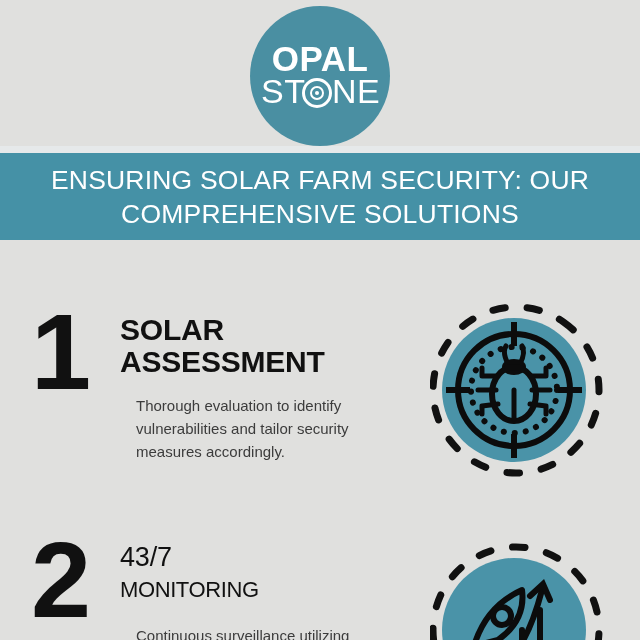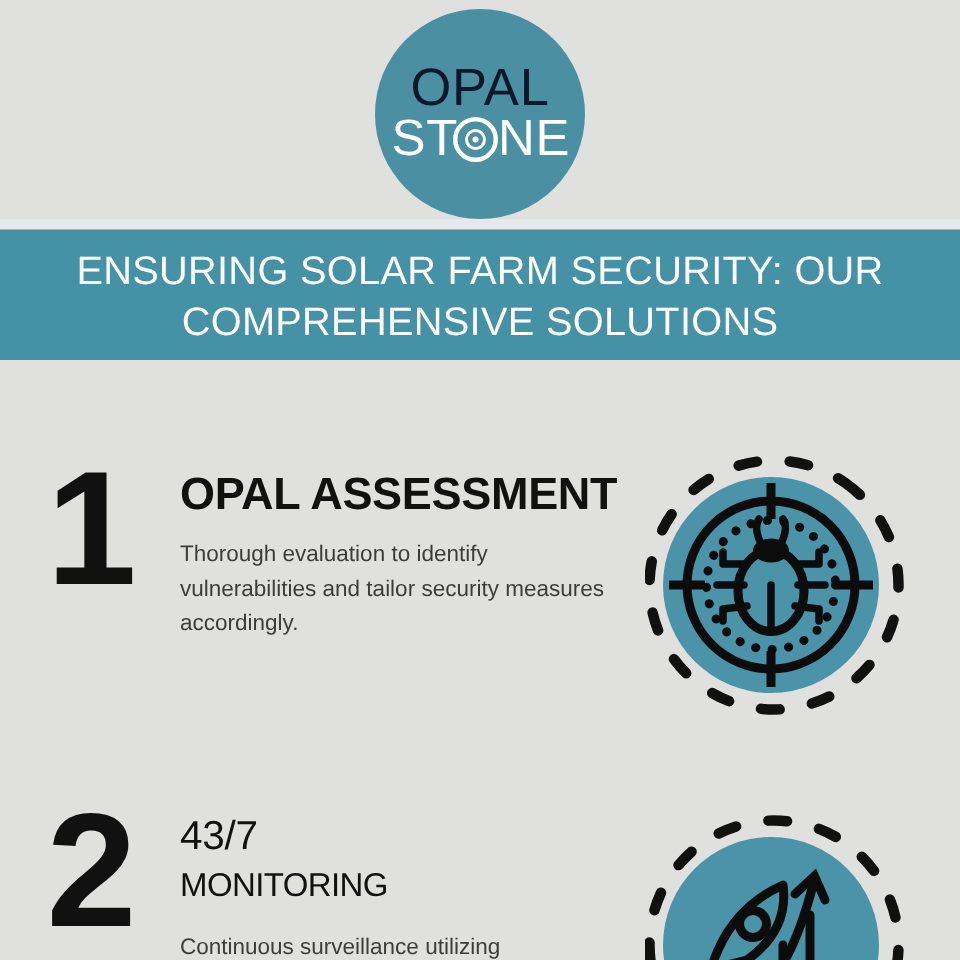--- a/index.html
+++ b/index.html
@@ -39,25 +39,25 @@
     height: 140px;
     border-radius: 50%;
     background: #4a8fa2;
     display: flex;
     flex-direction: column;
     align-items: center;
     justify-content: center;
     margin-top: 2px;
   }
   .logo-line1 {
-    color: #0f172a;
+    color: #ffffff;
     font-size: 35px;
     line-height: 33px;
     letter-spacing: 0.5px;
-    font-weight: 400;
+    font-weight: 700;
     font-family: "Liberation Sans", sans-serif;
   }
   .logo-line2 {
     color: #0f172a;
     font-size: 35px;
     line-height: 35px;
     letter-spacing: 0.5px;
     font-weight: 400;
     position: relative;
     font-family: "Liberation Sans", sans-serif;
@@ -147,21 +147,21 @@
     display: block;
     font-size: 22px;
     line-height: 36px;
     font-weight: 400;
     letter-spacing: -0.4px;
   }
   .step-body {
     font-size: 15px;
     line-height: 23px;
     color: #3c3c3c;
-    margin: 0;
+    margin: 16px;
     font-family: "Liberation Sans", sans-serif;
   }
 
   .step-icon {
     flex: 0 0 180px;
     width: 180px;
     position: relative;
     height: 200px;
     margin-top: -6px;
   }
@@ -195,21 +195,21 @@
 
   <div class="pre-banner"></div>
 
   <div class="banner">
     <div class="banner-title">ENSURING SOLAR FARM SECURITY: OUR COMPREHENSIVE SOLUTIONS</div>
   </div>
 
   <div class="step step-1">
     <div class="step-number">1</div>
     <div class="step-text">
-      <h2 class="step-heading">OPAL ASSESSMENT</h2>
+      <h2 class="step-heading">SOLAR ASSESSMENT</h2>
       <p class="step-body">Thorough evaluation to identify vulnerabilities and tailor security measures accordingly.</p>
     </div>
     <div class="step-icon">
       <svg width="180" height="200" viewBox="0 0 180 200">
 
         <circle cx="86" cy="96" r="83" fill="none" stroke="#111111" stroke-width="7" stroke-linecap="round" stroke-dasharray="9 15" transform="rotate(-55 86 96)" stroke-dashoffset="0" pathLength="100" style="stroke-dasharray:2.4 4.2"></circle>
 
         <circle cx="84" cy="96" r="72" fill="#4a93a8"></circle>
 
         <circle cx="84" cy="96" r="56" fill="none" stroke="#0c0c0c" stroke-width="6"></circle>

